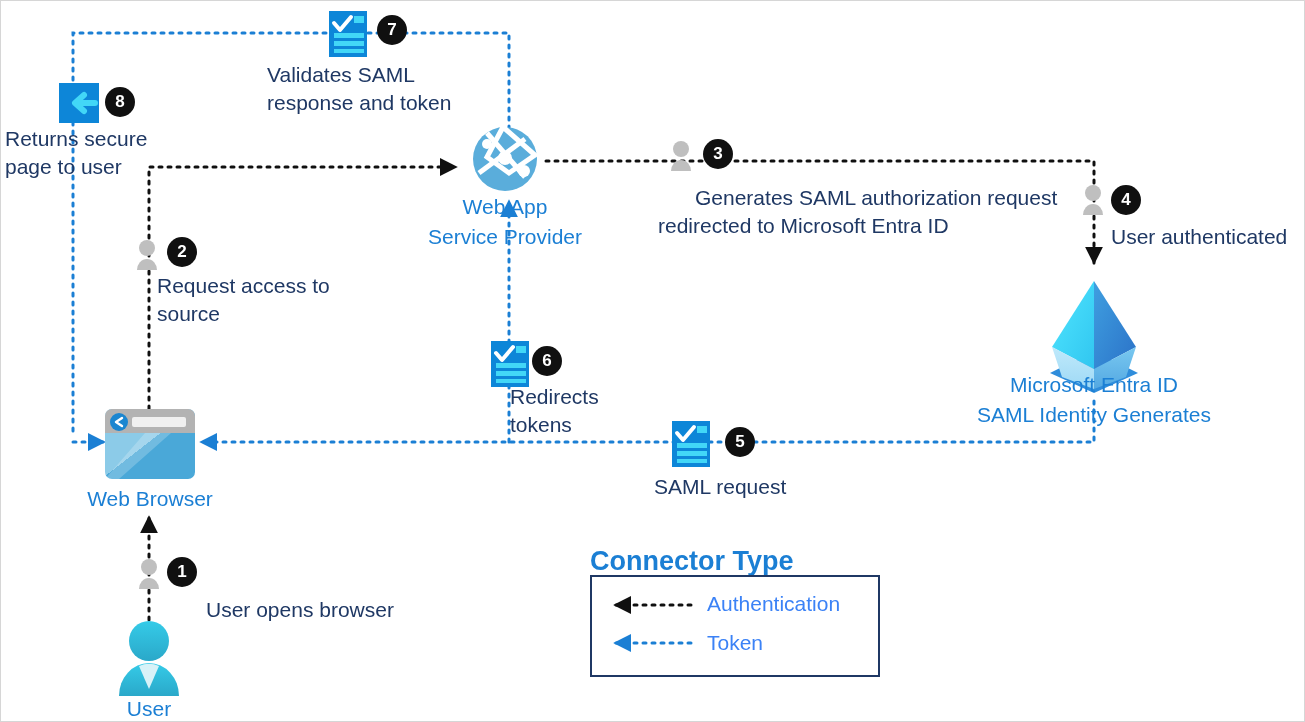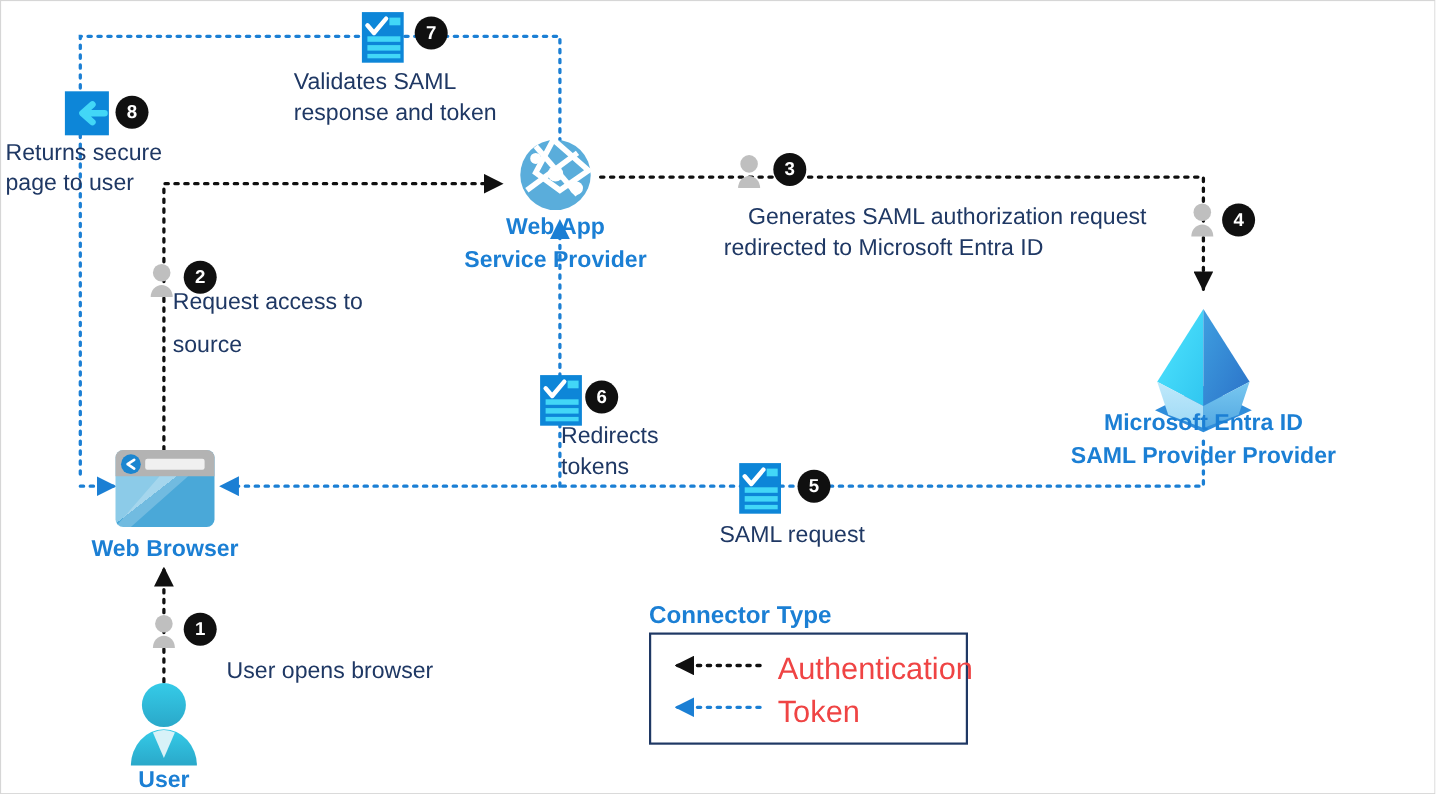--- a/index.html
+++ b/index.html
@@ -23,45 +23,44 @@
     font-family:"Liberation Sans","DejaVu Sans",sans-serif;
   }
   .lbl-blue{
     position:absolute;
     color:#1b7fd4;
     font-size:21px;
     line-height:27px;
     white-space:pre;
     text-align:center;
     font-family:"Liberation Sans","DejaVu Sans",sans-serif;
-    font-weight:bold;
   }
   .badge{
     position:absolute;
     width:30px;height:30px;border-radius:50%;
     background:#101010;color:#ffffff;
     font-size:17px;font-weight:bold;
     display:flex;align-items:center;justify-content:center;
     font-family:"Liberation Sans","DejaVu Sans",sans-serif;
   }
   .legend-box{
     position:absolute;
     border:2px solid #1f3864;
     background:#ffffff;
     box-sizing:border-box;
   }
   .legend-title{
     position:absolute;
     color:#1b7fd4;
-    font-size:22px;font-weight:bold;
+    font-size:27px;font-weight:bold;
     font-family:"Liberation Sans","DejaVu Sans",sans-serif;
   }
   .legend-text{
     position:absolute;
-    color:#ef4444;font-size:28px;
+    color:#3b82f6;font-size:21px;
     font-family:"Liberation Sans","DejaVu Sans",sans-serif;
   }
   .legend-wire{position:absolute;}
 </style>
 </head>
 <body>
 
 <div id="canvas">
 
   <svg id="wires" viewBox="0 0 1305 722" xmlns="http://www.w3.org/2000/svg">
@@ -206,43 +205,44 @@
   <div class="badge" style="left:166px;top:236px;">2</div>
   <div class="badge" style="left:702px;top:138px;">3</div>
   <div class="badge" style="left:1110px;top:184px;">4</div>
   <div class="badge" style="left:724px;top:426px;">5</div>
   <div class="badge" style="left:531px;top:345px;">6</div>
   <div class="badge" style="left:376px;top:14px;">7</div>
   <div class="badge" style="left:104px;top:86px;">8</div>
 
   <div class="lbl" style="left:205px;top:557px;margin-top:38px;">User opens browser</div>
 
-  <div class="lbl" style="left:156px;top:260px;">Request access to</div>
+  <div class="lbl" style="left:156px;top:271px;">Request access to</div>
   <div class="lbl" style="left:156px;top:299px;">source</div>
 
-  <div class="lbl" style="left:679px;top:183px;text-align:center;">Generates SAML authorization request</div>
+  <div class="lbl" style="left:694px;top:183px;text-align:center;">Generates SAML authorization request</div>
   <div class="lbl" style="left:657px;top:211px;">redirected to Microsoft Entra ID</div>
 
+  <div class="lbl" style="left:1110px;top:222px;">User authenticated</div>
 
   <div class="lbl" style="left:653px;top:472px;">SAML request</div>
 
   <div class="lbl" style="left:509px;top:382px;">Redirects</div>
   <div class="lbl" style="left:509px;top:410px;">tokens</div>
 
   <div class="lbl" style="left:266px;top:60px;">Validates SAML</div>
   <div class="lbl" style="left:266px;top:88px;">response and token</div>
 
   <div class="lbl" style="left:4px;top:124px;">Returns secure</div>
   <div class="lbl" style="left:4px;top:152px;">page to user</div>
 
   <div class="lbl-blue" style="left:404px;top:192px;width:200px;">Web App</div>
   <div class="lbl-blue" style="left:968px;top:370px;width:250px;">Microsoft Entra ID</div>
 
   <div class="lbl-blue" style="left:404px;top:222px;width:200px;">Service Provider</div>
-  <div class="lbl-blue" style="left:968px;top:400px;width:250px;">SAML Provider Provider</div>
+  <div class="lbl-blue" style="left:968px;top:400px;width:250px;">SAML Identity Generates</div>
 
   <div class="lbl-blue" style="left:69px;top:484px;width:160px;">Web Browser</div>
 
   <div class="lbl-blue" style="left:108px;top:694px;width:80px;">User</div>
 
   <div class="legend-title" style="left:589px;top:545px;">Connector Type</div>
   <div class="legend-box" style="left:589px;top:574px;width:290px;height:102px;"></div>
 
   <svg class="legend-wire" style="left:600px;top:590px;width:120px;height:70px;" viewBox="0 0 120 70" xmlns="http://www.w3.org/2000/svg">
     <defs>

